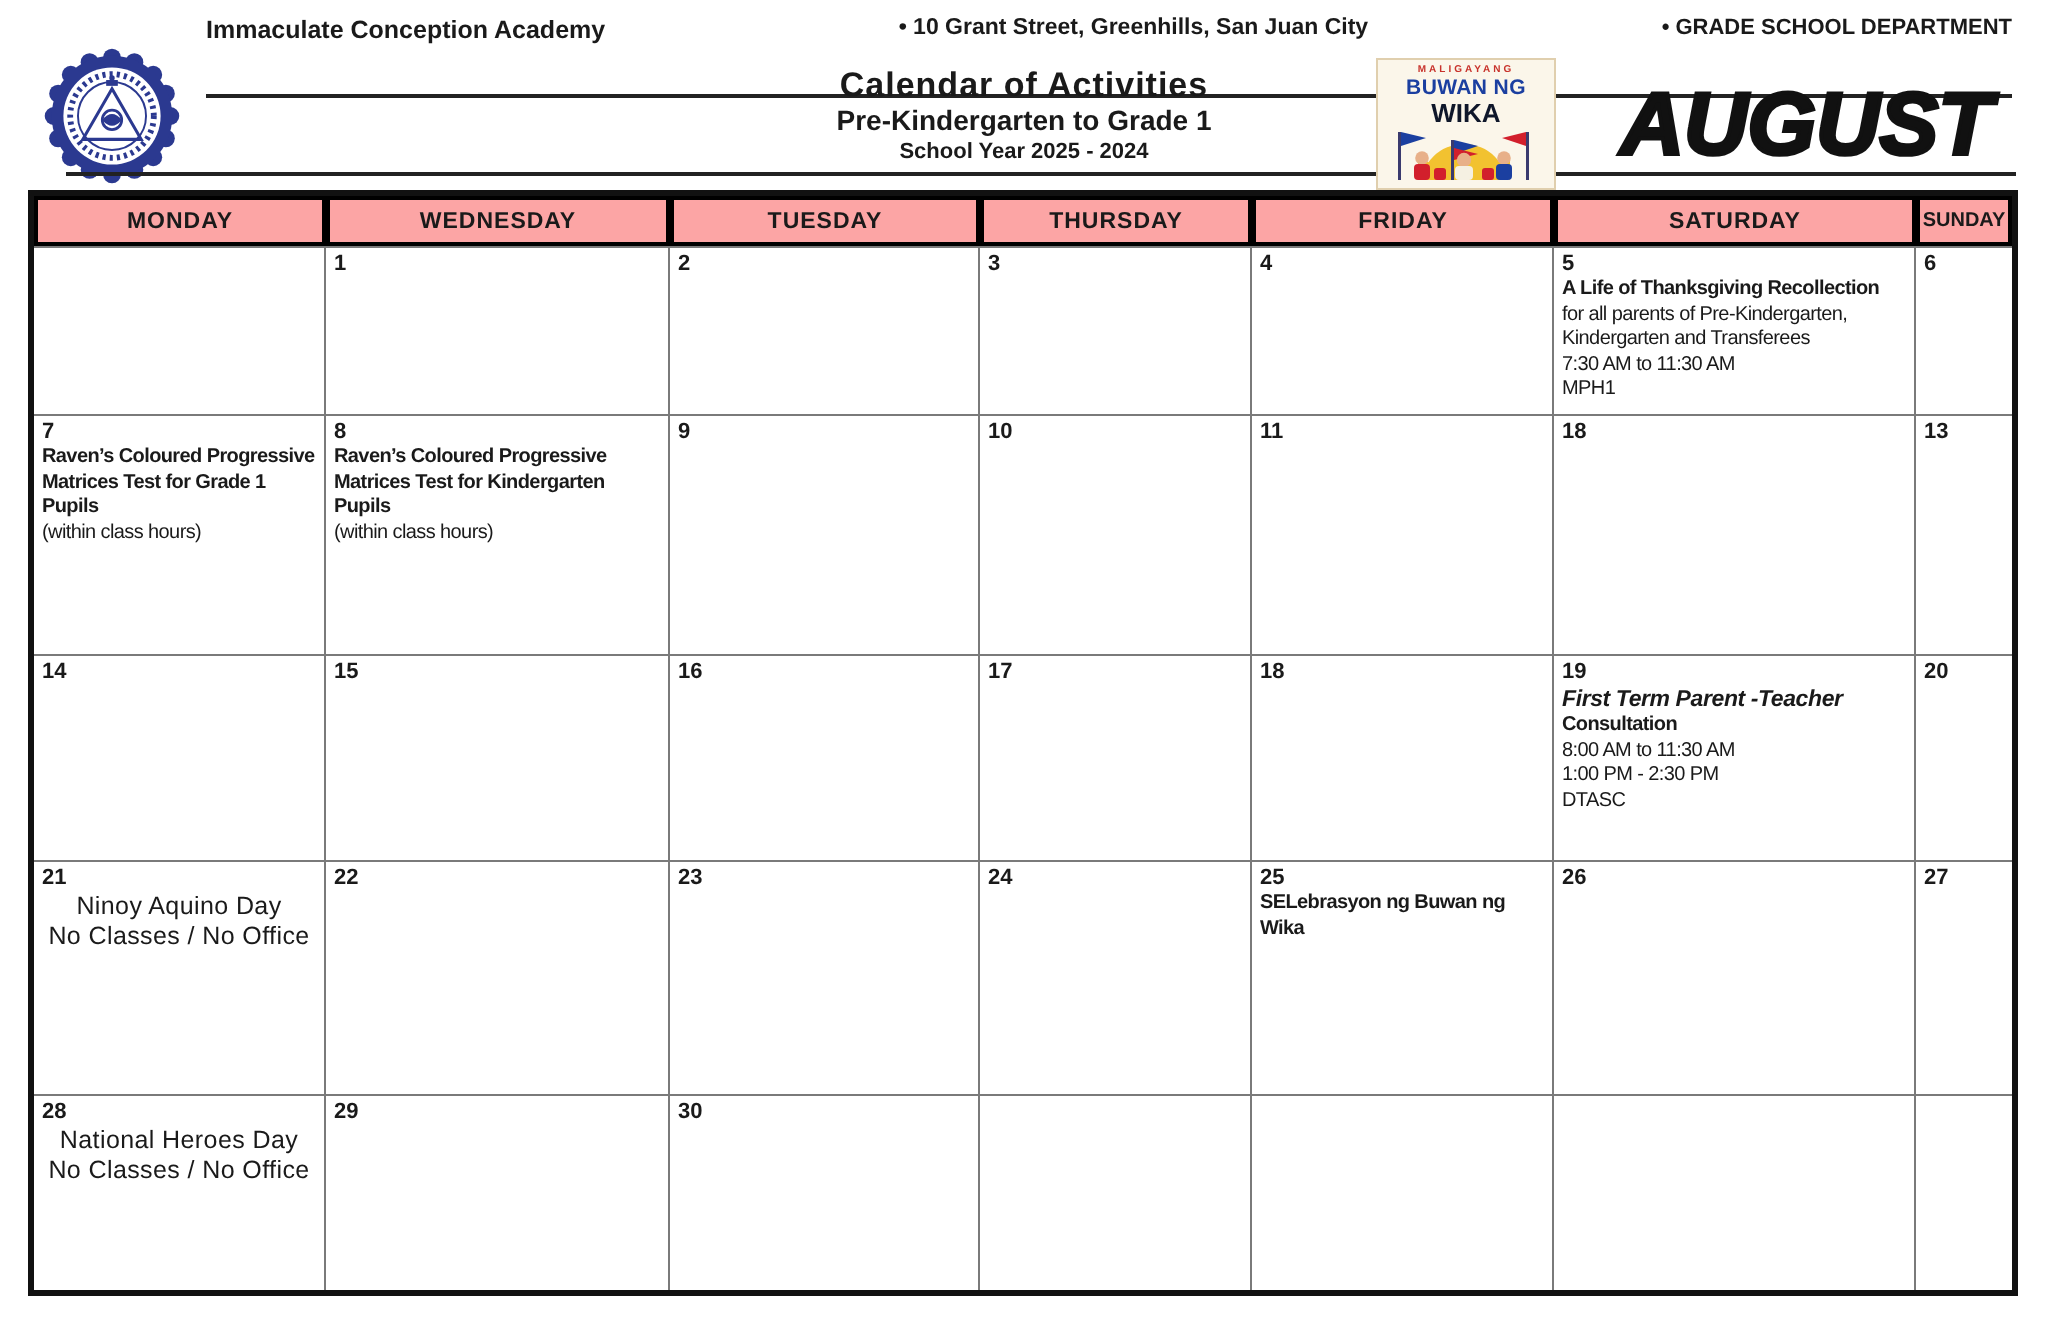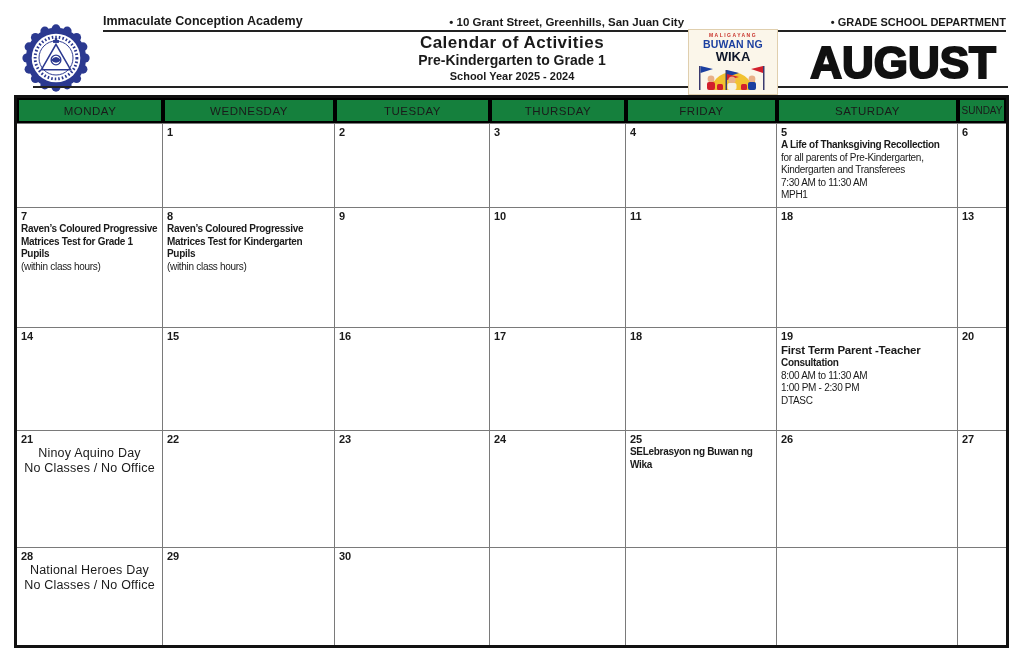--- a/index.html
+++ b/index.html
@@ -4,58 +4,58 @@
 <style>
   html,body{margin:0;padding:0;background:#fff;}
   .page{position:relative;width:1024px;height:670px;background:#fff;overflow:hidden;
         font-family:"Liberation Sans",sans-serif;color:#1a1a1a;}
 
   
   .seal-wrap{position:absolute;left:14px;top:23px;width:84px;text-align:center;}
   .seal-caption{font-size:13px;font-weight:bold;color:#2b3990;margin-top:0;letter-spacing:2px;font-family:"DejaVu Sans",sans-serif;}
 
   .topline{position:absolute;left:103px;right:18px;top:8px;height:20px;border-bottom:2px solid #222;
-           display:flex;justify-content:space-between;align-items:flex-end;padding-bottom:2px;}
+           display:flex;justify-content:space-between;padding-bottom:19px;}
   .school-name{font-size:12.5px;font-weight:bold;}
   .address{font-size:11.5px;font-weight:bold;}
   .department{font-size:11px;font-weight:bold;}
 
   .titleblock{position:absolute;left:0;right:0;top:33px;text-align:center;}
   .t1{font-size:17px;font-weight:bold;letter-spacing:.5px;line-height:19px;}
   .t2{font-size:14px;font-weight:bold;line-height:17px;}
   .t3{font-size:11px;font-weight:bold;line-height:14px;}
 
   .midrule{position:absolute;left:33px;right:16px;top:86px;height:2px;background:#222;}
 
   
   .wika{position:absolute;left:688px;top:29px;width:88px;height:64px;background:#fbf6ea;
         border:1px solid #e0cfae;overflow:hidden;text-align:center;line-height:1;}
   .wika-top{font-size:5px;color:#c8322b;letter-spacing:1.5px;font-weight:bold;margin-top:3px;}
   .wika-l1{font-size:10.5px;font-weight:bold;color:#1b3fa0;margin-top:1px;letter-spacing:.2px;}
   .wika-l2{font-size:13px;font-weight:bold;color:#0f172a;margin-top:0;}
   .wika svg{display:block;margin-top:1px;}
 
   .month{position:absolute;right:28px;top:38px;font-size:44px;font-weight:bold;color:#111;
-         -webkit-text-stroke:2px #111;letter-spacing:0;}
+         -webkit-text-stroke:2px #111;letter-spacing:0;font-style:italic;}
 
   
   .cal{position:absolute;left:14px;top:95px;width:995px;height:553px;border:3px solid #111;
        box-sizing:border-box;background:#fff;display:grid;
        grid-template-columns:146px 172px 155px 136px 151px 181px 1fr;
        grid-template-rows:25px 84px 120px 103px 117px 1fr;}
   .hc{border:2px solid #000;display:flex;align-items:center;justify-content:center;
-      font-weight:normal;font-size:11.5px;letter-spacing:.5px;overflow:hidden;background:#15803d;}
+      font-weight:bold;font-size:11.5px;letter-spacing:.5px;overflow:hidden;background:#fca5a5;}
   .cal > .hc:nth-child(7){font-size:10px;letter-spacing:0;}
   .cell{border-right:1px solid #7a7a7a;border-top:1px solid #7a7a7a;padding:2px 4px;
         overflow:hidden;box-sizing:border-box;background:#fff;}
   .cell.lastcol{border-right:none;}
   .dnum{font-weight:bold;font-size:11px;line-height:13px;}
   .ln-n{font-size:10px;line-height:12.5px;letter-spacing:-.3px;}
   .ln-b{font-size:10px;line-height:12.5px;letter-spacing:-.3px;font-weight:bold;}
-  .ln-bl{font-size:11.5px;line-height:14px;font-weight:bold;letter-spacing:-.2px;}
+  .ln-bl{font-size:11.5px;line-height:14px;font-weight:bold;letter-spacing:-.2px;font-style:italic;}
   .ln-h{font-size:12.5px;line-height:15px;font-weight:normal;text-align:center;letter-spacing:.2px;}
 </style>
 </head>
 <body>
 
 <div class="page">
 
   <div class="seal-wrap">
     <svg width="70" height="70" viewBox="0 0 72 72">
       <g fill="#2b3990">

